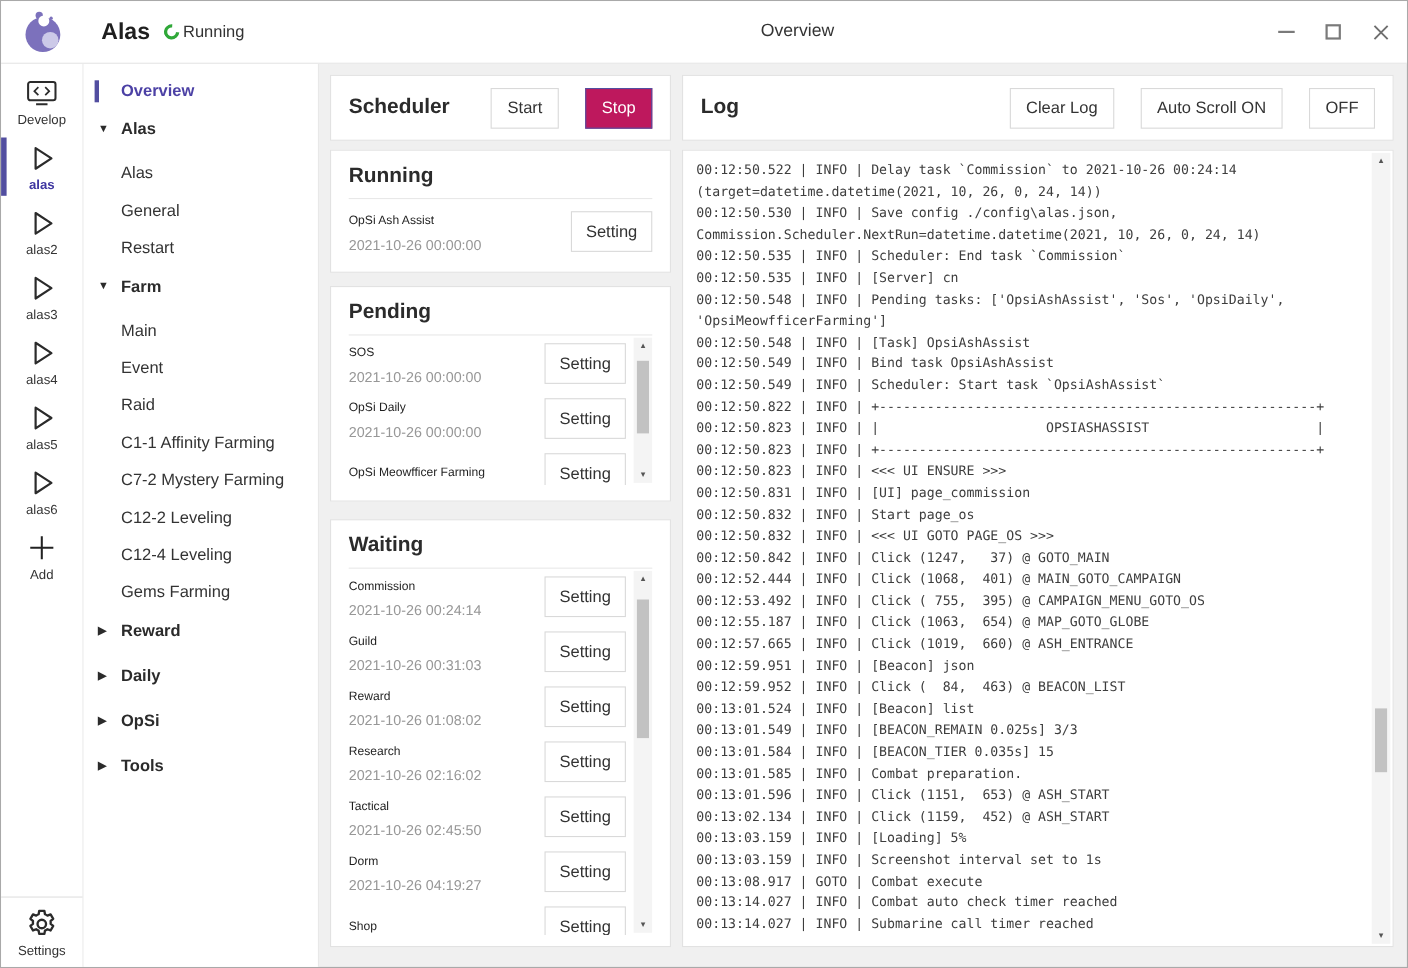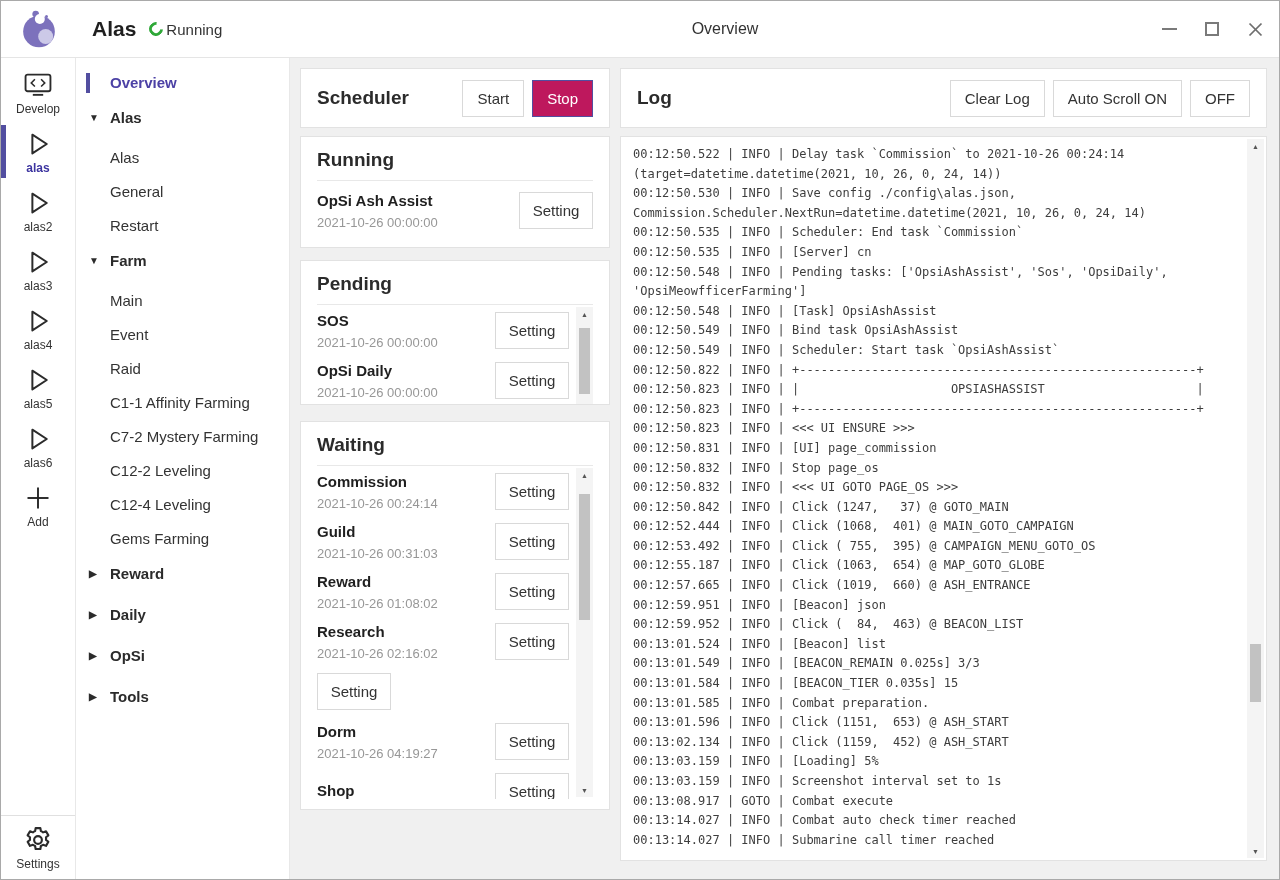--- a/index.html
+++ b/index.html
@@ -43,38 +43,38 @@
   .nav-child { padding-left:34px; font-size:15px; color:#333; height:22px; line-height:22px; margin-bottom:12px; cursor:pointer; }
 
   
   .content { flex:1; display:flex; gap:10px; padding:10px 12px 0 10px; min-width:0; }
   .col-left { width:310px; flex:0 0 auto; display:flex; flex-direction:column; }
   .col-right { flex:1; display:flex; flex-direction:column; min-width:0; }
 
   .card { background:#fff; border:1px solid #e2e2e2; }
   .panel-head { height:60px; display:flex; align-items:center; justify-content:space-between; padding:0 16px; margin-bottom:8px; flex:0 0 auto; }
   .panel-title { font-size:19px; font-weight:600; color:#2b2b2b; }
-  .head-btns { display:flex; gap:8px;margin-left:13px; }
+  .head-btns { display:flex; gap:24px;margin-left:13px; }
   .btn { background:#fff; border:1px solid #d9d9d9; font-size:15px; color:#333; height:37px; display:inline-flex; align-items:center; justify-content:center; padding:0 14px; font-family:inherit; cursor:pointer; white-space:nowrap; }
   .btn-primary { background:#be185d; color:#fff; border-color:#524EA0; }
 
   .task-card { padding:12px 16px 0 16px; }
   .task-card h2 { font-size:19px; font-weight:600; color:#2b2b2b; padding-bottom:9px; border-bottom:1px solid #e8e8e8; }
   .running-card { margin-bottom:12px; padding-bottom:8px; }
-  .pending-card { height:145px; margin-bottom:16px; overflow:hidden; }
+  .pending-card { height:196px; margin-bottom:16px; overflow:hidden; }
   .waiting-card { height:389px; overflow:hidden; }
   .scheduler-card { margin-bottom:8px; }
 
   .task-list { position:relative; }
   .task-scroll { position:relative; overflow:hidden; padding-right:24px; }
   .pending-card .task-scroll { height:136px; }
   .waiting-card .task-scroll { height:333px; }
   .task-row { min-height:50px; display:flex; justify-content:space-between; align-items:center; }
   .running-card .task-row { min-height:58px; }
-  .task-name { font-size:15px; font-weight:700; color:#1f1f1f; line-height:20px; }
+  .task-name { font-size:11px; font-weight:400; color:#1f1f1f; line-height:20px; }
   .task-time { font-size:13px; color:#979797; margin-top:4px; }
   .btn-setting { width:74px; padding:16px; flex:0 0 auto;text-align:center; }
 
   
   .log-box { flex:1; margin-bottom:18px; position:relative; padding:8px 30px 8px 12px; overflow:hidden; }
   .log-line { font-family:"DejaVu Sans Mono", monospace; font-size:12px; line-height:19.6px; white-space:pre; color:#3d3d3d; }
 
   
   .fsb { position:absolute; width:17px; background:#f4f4f4; display:flex; flex-direction:column; align-items:center; top:2px; bottom:2px; right:0; }
   .log-box .fsb { top:2px; bottom:2px; right:2px; }
@@ -324,20 +324,24 @@
                   <button class="btn btn-setting">Setting</button>
                 </div>
                 <div class="task-row">
                   <div class="task-info">
                     <div class="task-name">Research</div>
                     <div class="task-time">2021-10-26 02:16:02</div>
                   </div>
                   <button class="btn btn-setting">Setting</button>
                 </div>
                 <div class="task-row">
+                  <div class="task-info">
+                    <div class="task-name">Tactical</div>
+                    <div class="task-time">2021-10-26 02:45:50</div>
+                  </div>
                   <button class="btn btn-setting">Setting</button>
                 </div>
                 <div class="task-row">
                   <div class="task-info">
                     <div class="task-name">Dorm</div>
                     <div class="task-time">2021-10-26 04:19:27</div>
                   </div>
                   <button class="btn btn-setting">Setting</button>
                 </div>
                 <div class="task-row">
@@ -378,21 +382,21 @@
               <div class="log-line">00:12:50.548 | INFO | Pending tasks: ['OpsiAshAssist', 'Sos', 'OpsiDaily',</div>
               <div class="log-line">'OpsiMeowfficerFarming']</div>
               <div class="log-line">00:12:50.548 | INFO | [Task] OpsiAshAssist</div>
               <div class="log-line">00:12:50.549 | INFO | Bind task OpsiAshAssist</div>
               <div class="log-line">00:12:50.549 | INFO | Scheduler: Start task `OpsiAshAssist`</div>
               <div class="log-line">00:12:50.822 | INFO | +-------------------------------------------------------+</div>
               <div class="log-line">00:12:50.823 | INFO | |                     OPSIASHASSIST                     |</div>
               <div class="log-line">00:12:50.823 | INFO | +-------------------------------------------------------+</div>
               <div class="log-line">00:12:50.823 | INFO | &lt;&lt;&lt; UI ENSURE &gt;&gt;&gt;</div>
               <div class="log-line">00:12:50.831 | INFO | [UI] page_commission</div>
-              <div class="log-line">00:12:50.832 | INFO | Stop page_os</div>
+              <div class="log-line">00:12:50.832 | INFO | Start page_os</div>
               <div class="log-line">00:12:50.832 | INFO | &lt;&lt;&lt; UI GOTO PAGE_OS &gt;&gt;&gt;</div>
               <div class="log-line">00:12:50.842 | INFO | Click (1247,   37) @ GOTO_MAIN</div>
               <div class="log-line">00:12:52.444 | INFO | Click (1068,  401) @ MAIN_GOTO_CAMPAIGN</div>
               <div class="log-line">00:12:53.492 | INFO | Click ( 755,  395) @ CAMPAIGN_MENU_GOTO_OS</div>
               <div class="log-line">00:12:55.187 | INFO | Click (1063,  654) @ MAP_GOTO_GLOBE</div>
               <div class="log-line">00:12:57.665 | INFO | Click (1019,  660) @ ASH_ENTRANCE</div>
               <div class="log-line">00:12:59.951 | INFO | [Beacon] json</div>
               <div class="log-line">00:12:59.952 | INFO | Click (  84,  463) @ BEACON_LIST</div>
               <div class="log-line">00:13:01.524 | INFO | [Beacon] list</div>
               <div class="log-line">00:13:01.549 | INFO | [BEACON_REMAIN 0.025s] 3/3</div>

